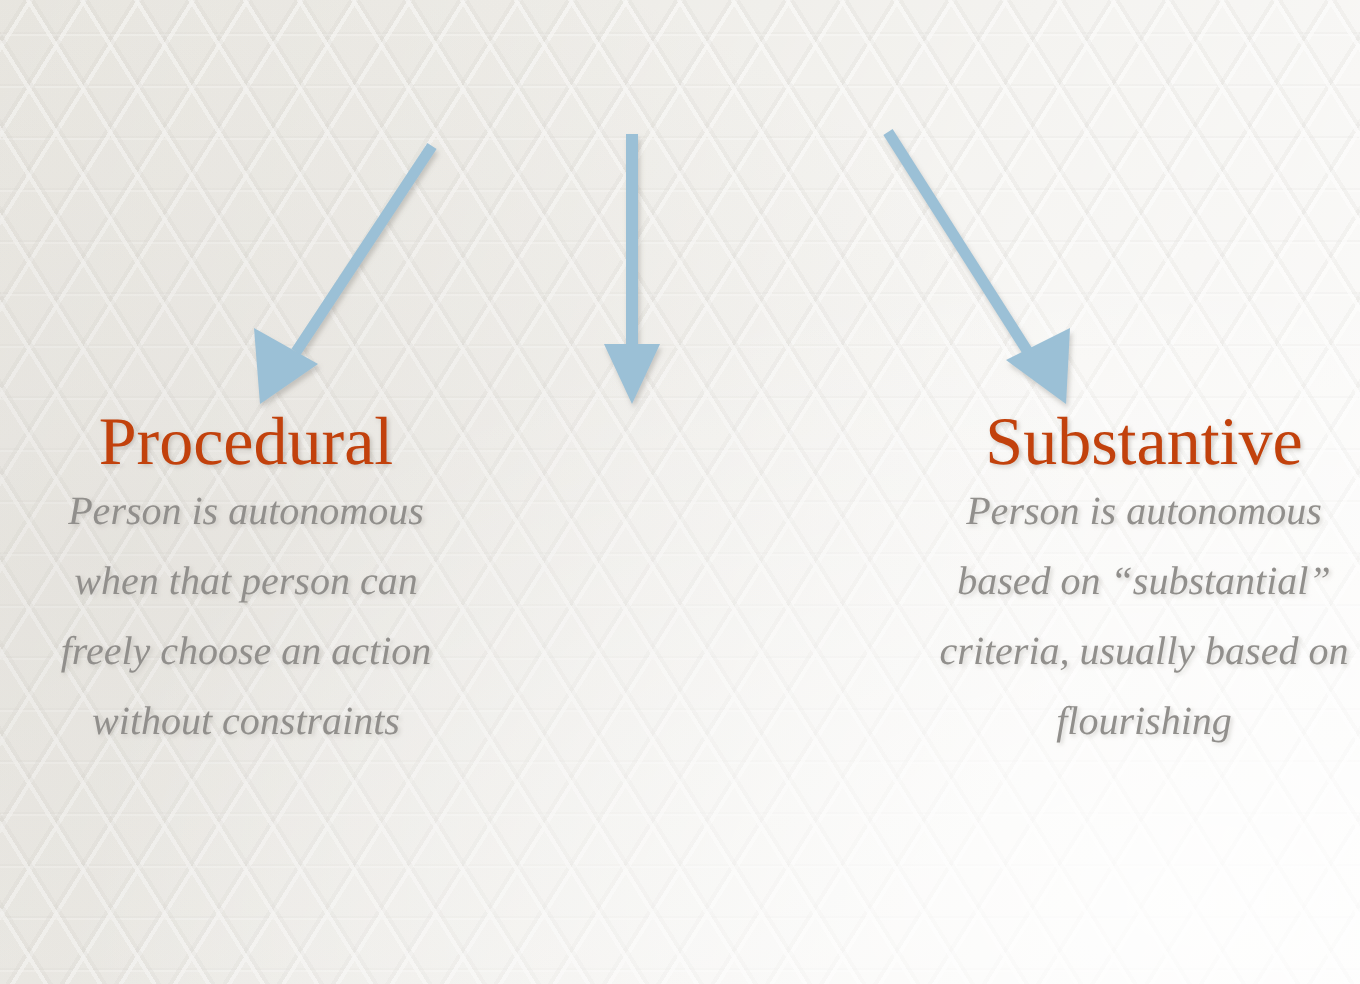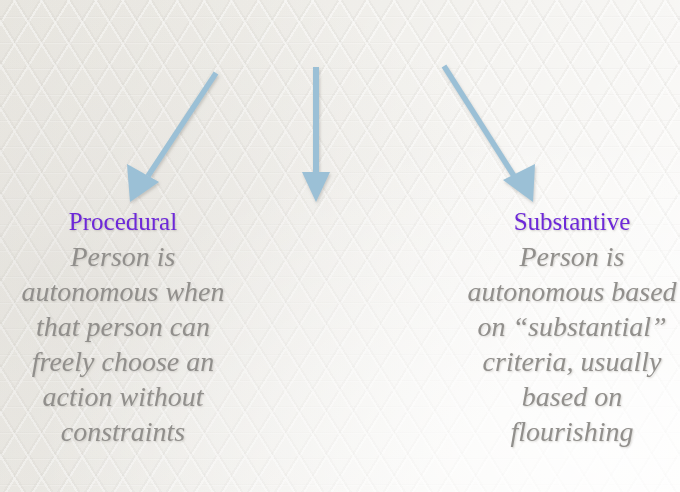--- a/index.html
+++ b/index.html
@@ -89,29 +89,29 @@
   .column {
     position: absolute;
     top: 206px;
     text-align: center;
   }
   #col-procedural   { left: 8px;   width: 230px; }
   #col-weak         { left: 229px; width: 236px; }
   #col-substantive  { left: 462px; width: 220px; }
 
   .col-heading {
-    font-size: 25px;
+    font-size: 34px;
     line-height: 32px;
-    color: #6d28d9;
+    color: #c2410c;
     text-shadow: 1px 1px 2px rgba(150,145,135,0.45);
     white-space: nowrap;
   }
   .col-body {
     margin-top: 1px;
-    font-size: 28px;
+    font-size: 20px;
     line-height: 35px;
     font-style: italic;
     color: #918f8c;
     text-shadow: 1px 1px 2px rgba(160,157,150,0.40);
   }
   #col-procedural .col-body  { padding: 0 10px; }
   #col-weak .col-body        { padding: 0 6px; }
   #col-substantive .col-body { padding: 0 4px; }
 </style>
 </head>

